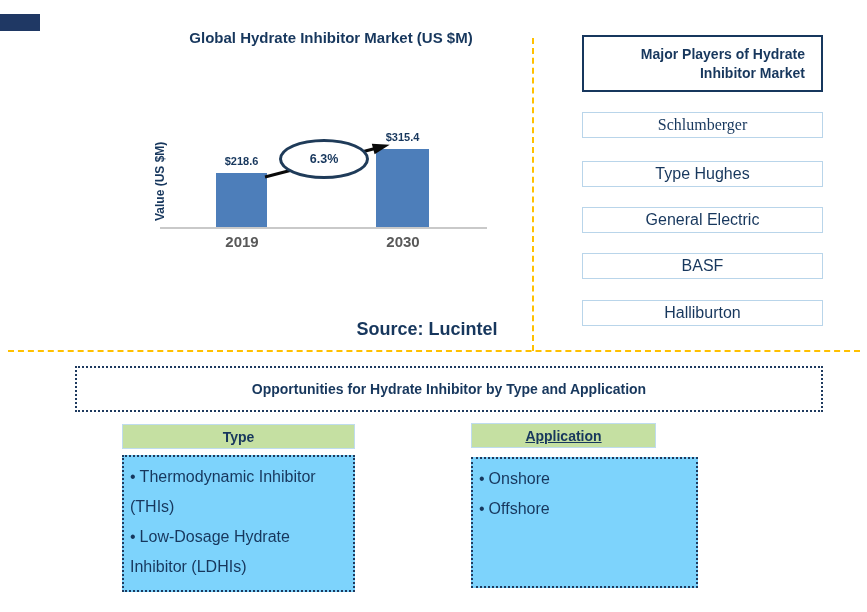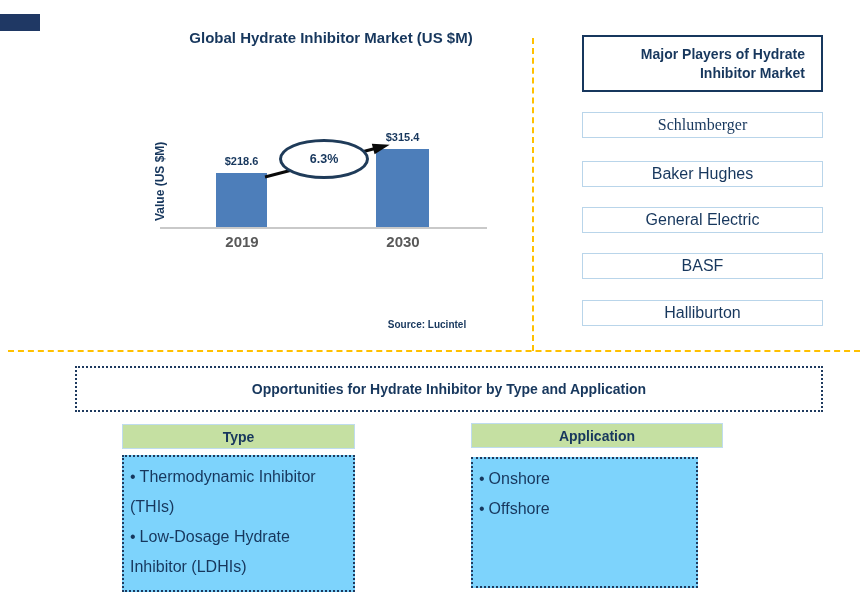--- a/index.html
+++ b/index.html
@@ -26,21 +26,21 @@
   .tick{position:absolute;top:233px;width:60px;text-align:center;
     font-size:15px;font-weight:bold;color:#595959;}
   .tick-2024{left:212px;}
   .tick-2030{left:373px;}
   .growth-arrow{position:absolute;left:255px;top:134px;z-index:1;}
   .growth-ellipse{position:absolute;left:279px;top:139px;width:84px;height:34px;z-index:2;
     background:#ffffff;border:3px solid #1F3B59;border-radius:50%;
     display:flex;align-items:center;justify-content:center;
     font-size:12.5px;font-weight:bold;color:#17375D;}
   .source{position:absolute;left:327px;top:319px;width:200px;text-align:center;
-    font-size:10px;font-weight:bold;color:#17375D;}
+    font-size:18px;font-weight:bold;color:#17375D;}
 
   
   .v-divider{position:absolute;left:532px;top:38px;height:313px;width:0;
     border-left:2px dashed #FFC000;}
   .h-divider{position:absolute;left:8px;top:350px;width:852px;height:0;
     border-top:2px dashed #FFC000;}
 
   
   .players-header{position:absolute;left:582px;top:35px;width:241px;height:57px;
     border:2px solid #17375D;box-sizing:border-box;display:flex;align-items:center;justify-content:center;
@@ -51,21 +51,21 @@
   .p0{top:112px;font-family:Liberation Serif, serif;} .p1{top:161px;} .p2{top:207px;} .p3{top:253px;} .p4{top:300px;}
 
   
   .opps-box{position:absolute;left:75px;top:366px;width:748px;height:46px;box-sizing:border-box;
     border:2px dotted #1E3A5F;display:flex;align-items:center;justify-content:center;
     font-size:14px;font-weight:bold;color:#17375D;}
   .col-header{position:absolute;height:25px;box-sizing:border-box;background:#C5E0A2;
     border:1px solid #BFDCEE;display:flex;align-items:center;justify-content:center;
     font-size:14px;font-weight:bold;color:#17375D;}
   .type-header{left:122px;top:424px;width:233px;}
-  .app-header{left:471px;top:423px;width:252px;}
+  .app-header{left:471px;top:423px;width:185px;text-decoration:underline;}
   .list-box{position:absolute;box-sizing:border-box;border:2px dotted #1E3A5F;
     padding:5px 6px 0 6px;background:#7dd3fc;}
   .type-box{left:122px;top:455px;width:233px;height:137px;}
   .app-box{left:471px;top:457px;width:227px;height:131px;}
   .li{font-size:16px;color:#17375D;line-height:30px;}
   .bullet{margin-right:4px;}
 </style>
 </head>
 <body>
 
@@ -98,21 +98,21 @@
     <span>6.3%</span>
   </div>
 
   <div class="source">Source: Lucintel</div>
 
   <div class="v-divider"></div>
   <div class="h-divider"></div>
 
   <div class="players-header">Major Players of Hydrate Inhibitor Market</div>
   <div class="player-box p0">Schlumberger</div>
-  <div class="player-box p1">Baker Hughes</div>
+  <div class="player-box p1">Type Hughes</div>
   <div class="player-box p2">General Electric</div>
   <div class="player-box p3">BASF</div>
   <div class="player-box p4">Halliburton</div>
 
   <div class="opps-box">
     <span>Opportunities for Hydrate Inhibitor by Type and Application</span>
   </div>
 
   <div class="col-header type-header">Type</div>
   <div class="list-box type-box">

